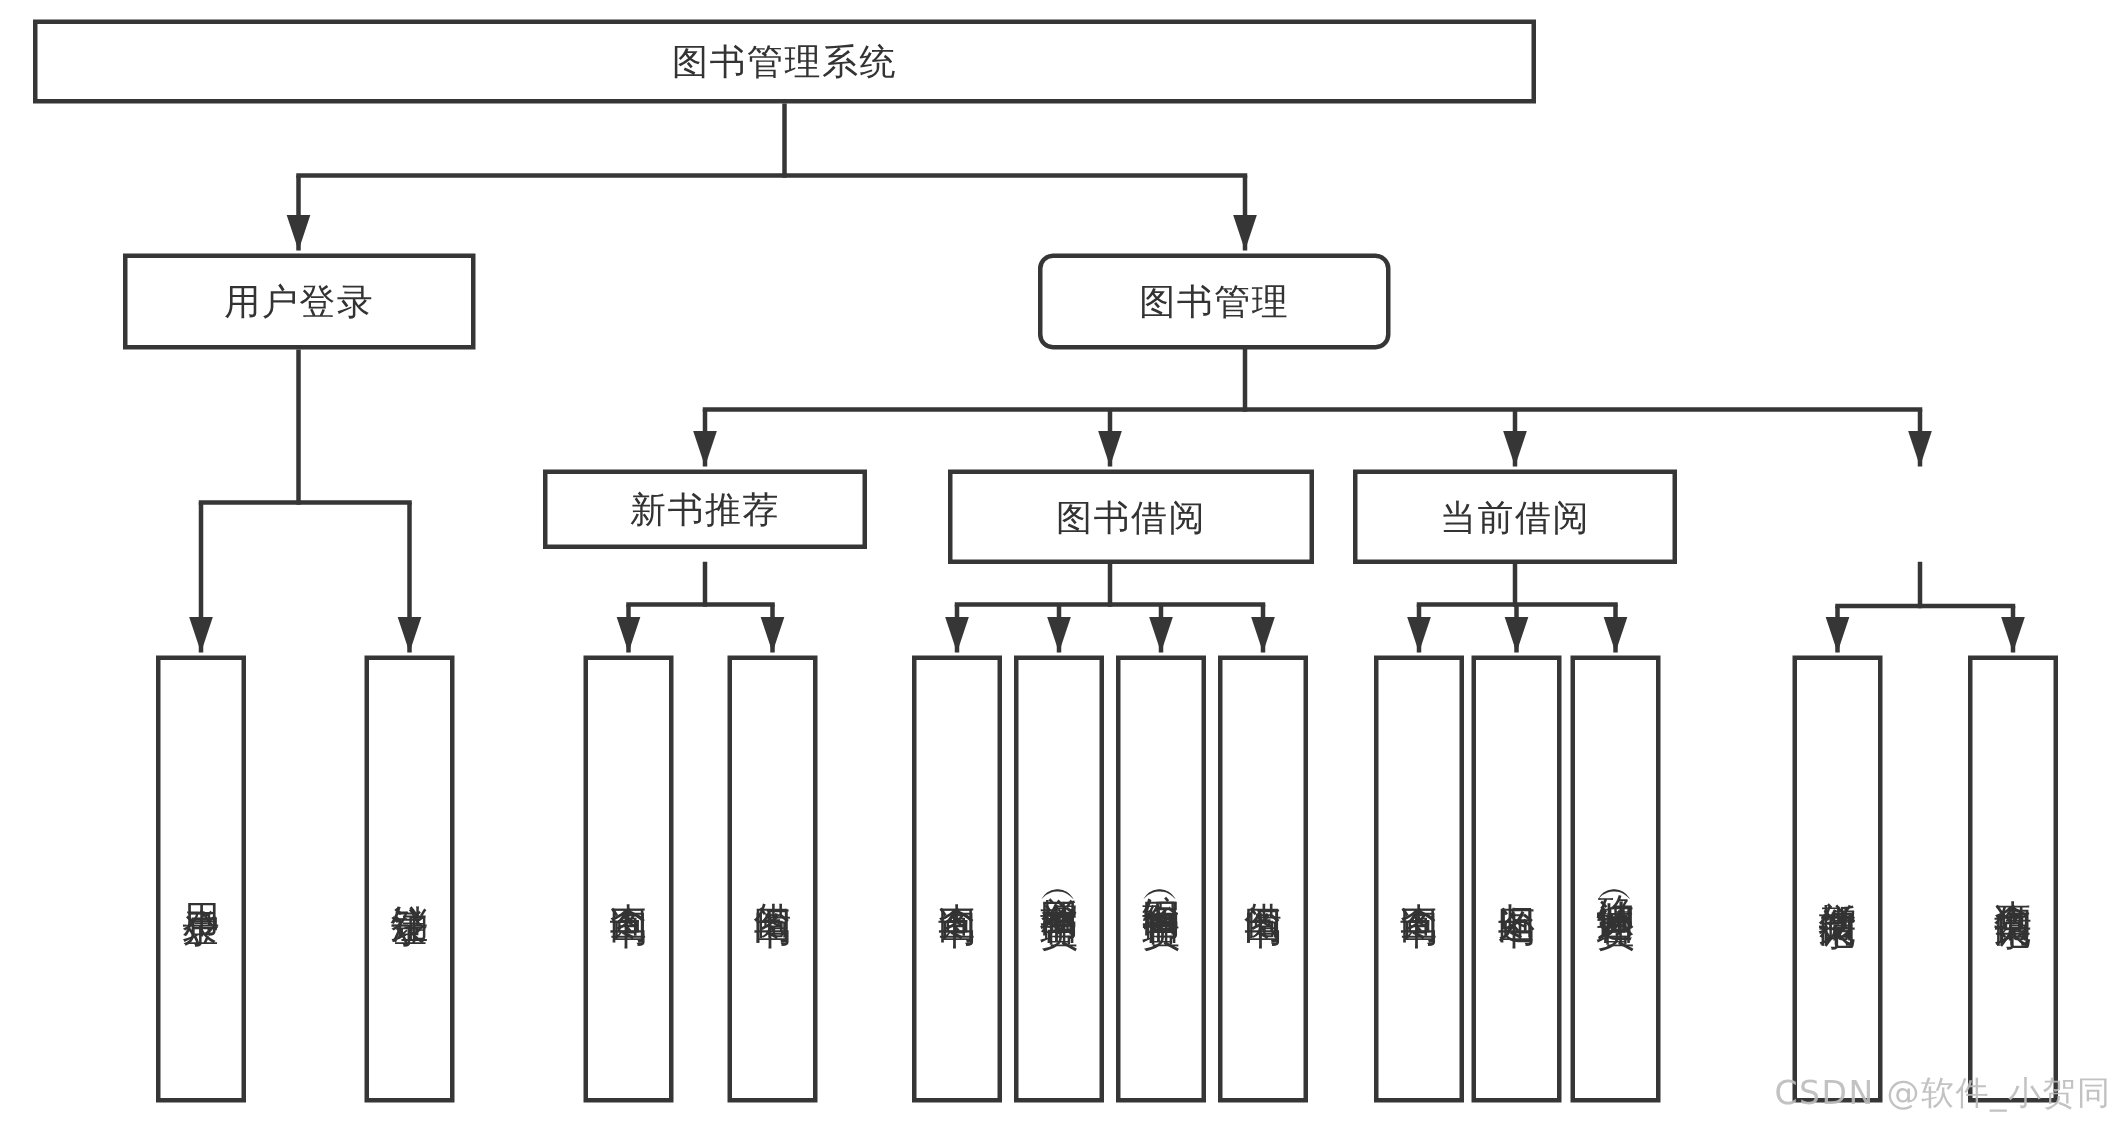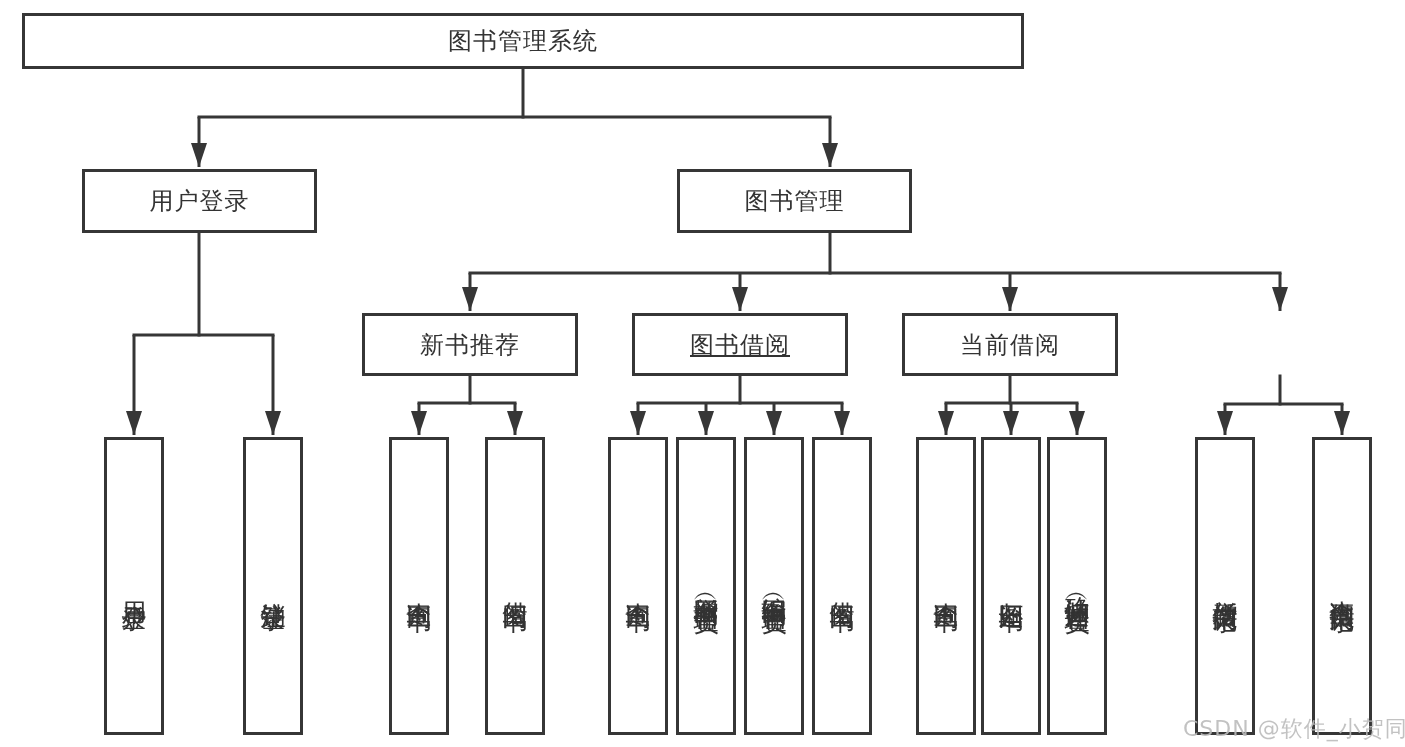--- a/index.html
+++ b/index.html
@@ -15,23 +15,23 @@
   }
   .hbox{font-size:24px;font-weight:500;letter-spacing:1px;white-space:nowrap;}
   .vbox{font-size:25px;font-weight:500;}
   .vbox .vtext{
     writing-mode:vertical-rl;text-orientation:mixed;
     letter-spacing:2px;line-height:1;white-space:nowrap;
   }
   
   #n-root{left:22px;top:13px;width:1002px;height:56px;}
   #n-user-login{left:82px;top:169px;width:235px;height:64px;}
-  #n-book-mgmt{left:677px;top:169px;width:235px;height:64px;}
-  #n-new-book-rec{left:362px;top:313px;width:216px;height:63px;}
-  #n-book-borrow{left:632px;top:313px;width:216px;height:63px;text-decoration:underline;}
+  #n-book-mgmt{left:692px;top:169px;width:235px;height:64px;border-radius:10px;}
+  #n-new-book-rec{left:362px;top:313px;width:216px;height:53px;}
+  #n-book-borrow{left:632px;top:313px;width:244px;height:63px;}
   #n-current-borrow{left:902px;top:313px;width:216px;height:63px;justify-content:center;}
   #n-borrow-records{left:1172px;top:313px;width:216px;height:63px;}
   #n-login{left:104px;top:437px;width:60px;height:298px;}
   #n-logout{left:243px;top:437px;width:60px;height:298px;}
   #n-nb-query{left:389px;top:437px;width:60px;height:298px;}
   #n-nb-borrow{left:485px;top:437px;width:60px;height:298px;}
   #n-bb-query{left:608px;top:437px;width:60px;height:298px;}
   #n-bb-add{left:676px;top:437px;width:60px;height:298px;}
   #n-bb-edit{left:744px;top:437px;width:60px;height:298px;}
   #n-bb-borrow{left:812px;top:437px;width:60px;height:298px;}

